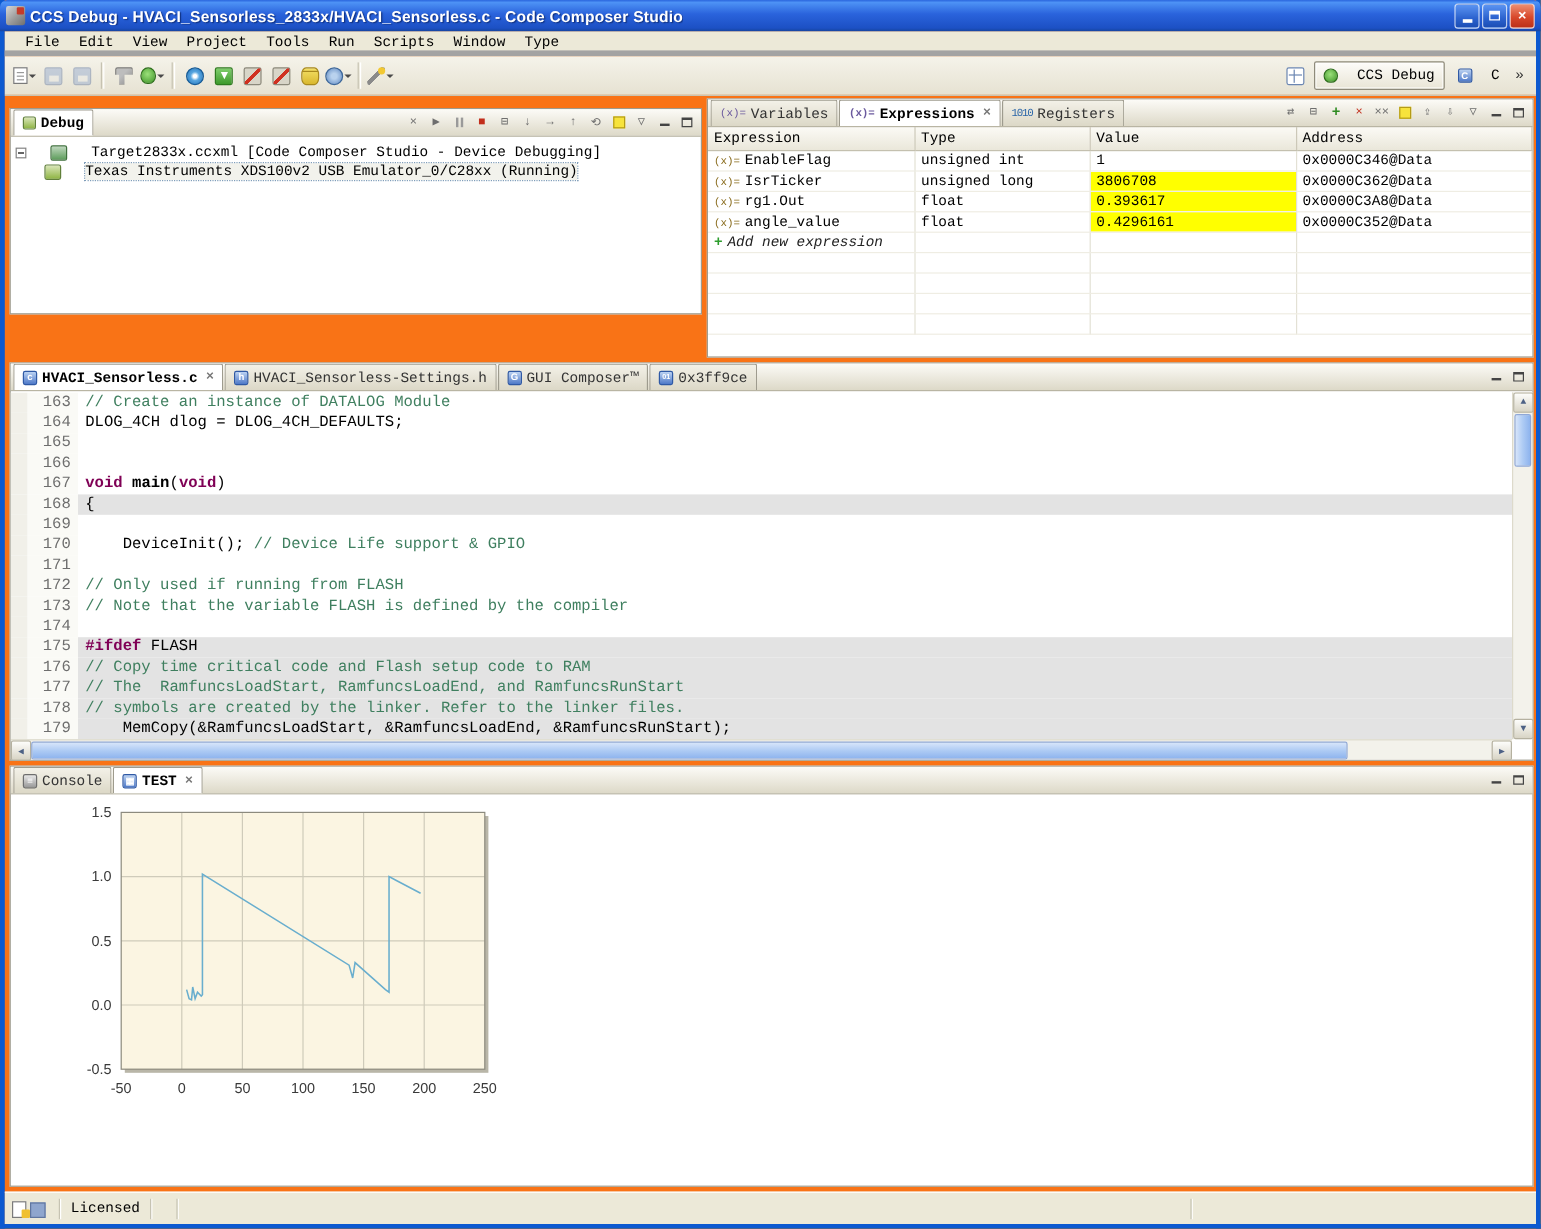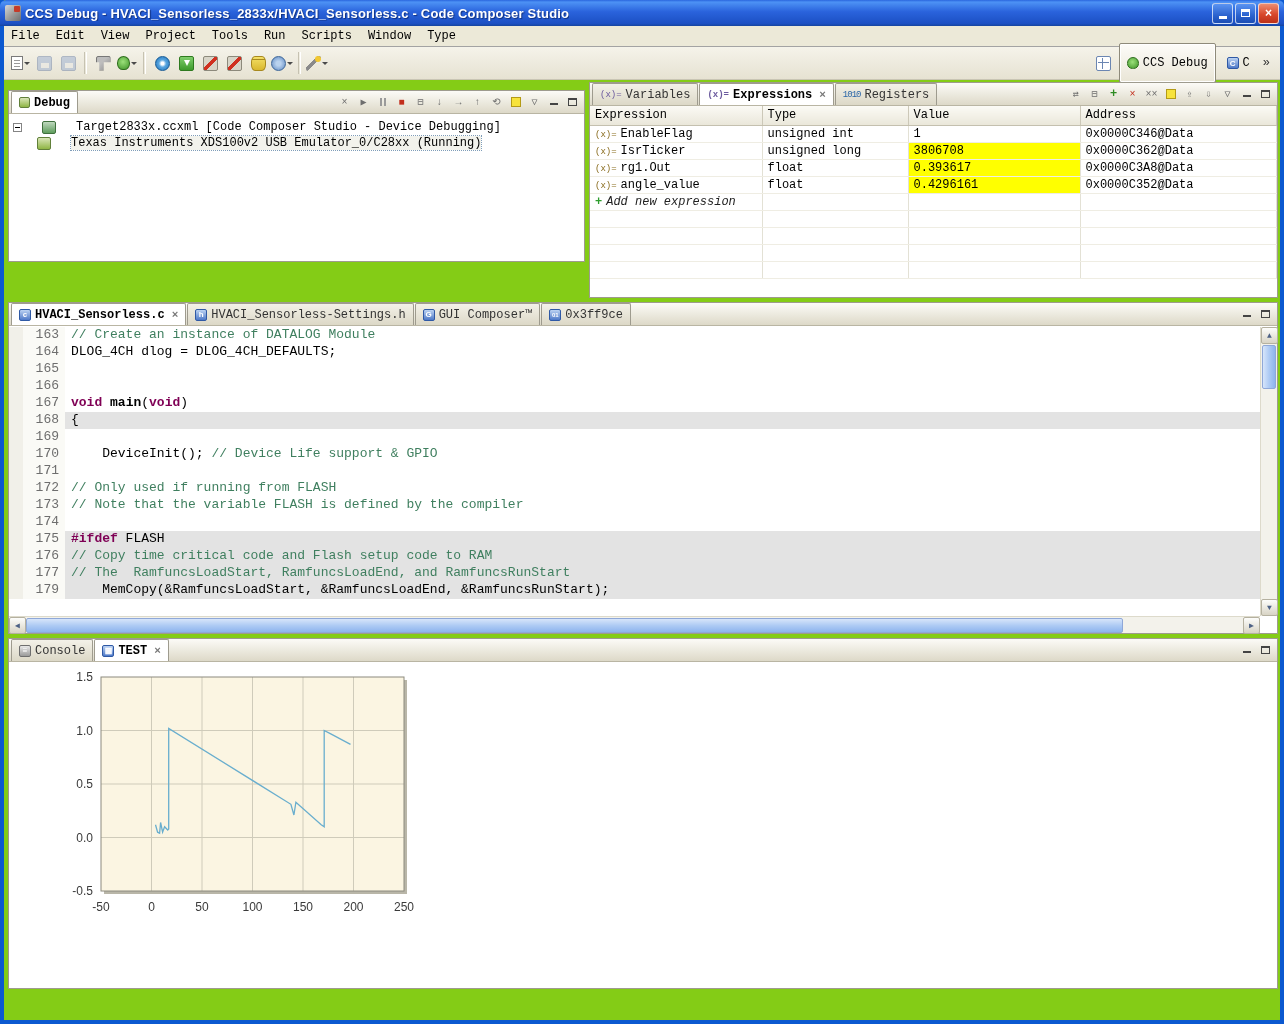--- a/index.html
+++ b/index.html
@@ -1,19 +1,19 @@
 <!DOCTYPE html>
 <html><head>
 <meta charset="utf-8">
 <style>
   * { box-sizing: border-box; margin: 0; padding: 0; }
   html,body { width:1284px; height:1024px; overflow:hidden; background:#3E7E3E; }
   .window {
     position:relative; width:1284px; height:1024px;
-    background:#84cc16;
+    background:#f97316;
     border-left:4px solid #0C59D0; border-right:4px solid #0C59D0; border-bottom:4px solid #0C59D0;
     font-family:"Liberation Mono", monospace;
   }
   
   .titlebar {
     height:26px; display:flex; align-items:center; padding:0 5px;
     background:linear-gradient(180deg,#2A66DE 0%,#4D92F5 8%,#2A63DC 45%,#1C50C4 90%,#16459F 100%);
     border-radius:6px 6px 0 0; margin:0 -4px; position:relative; z-index:5;
   }
   .app-icon { width:16px; height:16px; margin-right:4px; border-radius:2px;
@@ -21,22 +21,22 @@
   .app-icon::after { content:""; position:absolute; right:1px; top:1px; width:6px; height:6px; background:#C43B2A; border-radius:1px; }
   .title-text { color:#fff; font:bold 13px "Liberation Sans", sans-serif; text-shadow:1px 1px 1px #10307E; letter-spacing:.2px; white-space:nowrap; overflow:hidden; }
   .win-btns { margin-left:auto; display:flex; gap:2px; }
   .wbtn { width:21px; height:21px; border-radius:3px; border:1px solid rgba(255,255,255,.7);
     display:flex; align-items:center; justify-content:center; color:#fff; font:bold 12px "Liberation Sans",sans-serif;
     background:linear-gradient(180deg,#5B94F2,#2B62CE 60%,#1B4DB4); }
   .wbtn.close { background:linear-gradient(180deg,#ED8D70,#D8482B 55%,#BB3018); }
   .wbtn .mini { width:8px; height:3px; background:#fff; margin-top:8px; }
   .wbtn .maxi { width:9px; height:8px; border:1px solid #fff; border-top:3px solid #fff; }
   
-  .menubar { height:21px; display:flex; align-items:center; padding-left:0; gap:2px;
-    background:#ECE9D8; border-bottom:1px solid #a3a3a3; font-size:12px; }
+  .menubar { height:21px; display:flex; align-items:flex-start; padding-left:10px; gap:2px;
+    background:#ECE9D8; border-bottom:5px solid #a3a3a3; font-size:12px; }
   .menu-item { padding:2px 7px; cursor:default; }
   
   .toolbar { height:33px; display:flex; align-items:center; padding:2px 4px;
     background:linear-gradient(#F5F3EA,#E6E2D2); border-bottom:1px solid #C9C5B4; }
   .tbtn { width:24px; height:24px; display:flex; align-items:center; justify-content:center; gap:1px; border:1px solid transparent; border-radius:2px; }
   .tsep { width:3px; height:22px; border-left:1px solid #C6C2B1; border-right:1px solid #FFFFFF; margin:0 4px; }
   .drop { width:0; height:0; border-left:3px solid transparent; border-right:3px solid transparent; border-top:3px solid #4A4A4A; }
   .chip { display:inline-block; width:15px; height:15px; border-radius:2px; position:relative; }
   .c-doc { width:12px; height:14px; background:#fff; border:1px solid #7A7A7A; border-radius:0; }
   .c-doc::after { content:""; position:absolute; left:2px; top:3px; width:6px; height:1px; background:#9A9A9A; box-shadow:0 3px 0 #9A9A9A, 0 6px 0 #9A9A9A; }
@@ -52,21 +52,21 @@
   .c-cyl { background:linear-gradient(#F4E066,#D9B82F); border:1px solid #A8891E; border-radius:4px/6px; }
   .c-cyl::after { content:""; position:absolute; left:0; right:0; top:2px; height:1px; background:#A8891E; }
   .c-gear { background:radial-gradient(circle,#B9D2EE 25%,#5B86C0); border:1px solid #3C6699; border-radius:50%; }
   .c-wand { background:linear-gradient(135deg,transparent 40%,#8A8A8A 40%,#8A8A8A 55%,transparent 55%); }
   .c-wand::after { content:""; position:absolute; right:0; top:0; width:6px; height:6px; background:#F2C832; border-radius:50%; }
   .c-grid { background:#fff; border:1px solid #6B86B2; }
   .c-grid::after { content:""; position:absolute; inset:1px; background:
      linear-gradient(#6B86B2,#6B86B2) 0 4px/100% 1px no-repeat,
      linear-gradient(#6B86B2,#6B86B2) 4px 0/1px 100% no-repeat; }
   .persp-area { margin-left:auto; display:flex; align-items:center; gap:3px; padding-right:4px; }
-  .persp-btn { display:flex; align-items:center; gap:4px; height:40px; padding:0 7px; font-size:12px;
+  .persp-btn { display:flex; align-items:center; gap:16px; height:24px; padding:0 7px; font-size:12px;
     border:1px solid transparent; border-radius:2px; white-space:nowrap; }
   .persp-btn.active { border-color:#8E8A7A; background:linear-gradient(#FDFCF9,#E9E5D6); box-shadow:inset 0 0 0 1px #fff; }
   .chev { font-size:12px; color:#333; padding:0 2px; }
   
   .main { position:absolute; left:0; right:0; top:80px; bottom:27px; }
   .panel { position:absolute; border:1px solid #9E9B8E; background:#fff; }
   .phead { height:23px; display:flex; align-items:flex-end;
     background:linear-gradient(#FCFBF7,#DDD9C8); border-bottom:1px solid #B9B5A3; padding-left:2px; position:relative; }
   .ptab { height:22px; display:inline-flex; align-items:center; gap:4px; padding:0 7px; font-size:12px;
     border:1px solid #9E9B8E; border-bottom:none; border-radius:2px 2px 0 0; margin-right:1px;
@@ -422,20 +422,21 @@
             <div class="code-line hl"><span class="lstrip"></span><span class="lnum">168</span><span class="lcontent"><span class="tok-p">{</span></span></div>
             <div class="code-line"><span class="lstrip"></span><span class="lnum">169</span><span class="lcontent"></span></div>
             <div class="code-line"><span class="lstrip"></span><span class="lnum">170</span><span class="lcontent"><span class="tok-p">    DeviceInit(); </span><span class="tok-c">// Device Life support &amp; GPIO</span></span></div>
             <div class="code-line"><span class="lstrip"></span><span class="lnum">171</span><span class="lcontent"></span></div>
             <div class="code-line"><span class="lstrip"></span><span class="lnum">172</span><span class="lcontent"><span class="tok-c">// Only used if running from FLASH</span></span></div>
             <div class="code-line"><span class="lstrip"></span><span class="lnum">173</span><span class="lcontent"><span class="tok-c">// Note that the variable FLASH is defined by the compiler</span></span></div>
             <div class="code-line"><span class="lstrip"></span><span class="lnum">174</span><span class="lcontent"></span></div>
             <div class="code-line hl"><span class="lstrip"></span><span class="lnum">175</span><span class="lcontent"><span class="tok-k">#ifdef</span><span class="tok-p"> FLASH</span></span></div>
             <div class="code-line hl"><span class="lstrip"></span><span class="lnum">176</span><span class="lcontent"><span class="tok-c">// Copy time critical code and Flash setup code to RAM</span></span></div>
             <div class="code-line hl"><span class="lstrip"></span><span class="lnum">177</span><span class="lcontent"><span class="tok-c">// The  RamfuncsLoadStart, RamfuncsLoadEnd, and RamfuncsRunStart</span></span></div>
+            <div class="code-line hl"><span class="lstrip"></span><span class="lnum">178</span><span class="lcontent"><span class="tok-c">// symbols are created by the linker. Refer to the linker files.</span></span></div>
             <div class="code-line hl"><span class="lstrip"></span><span class="lnum">179</span><span class="lcontent"><span class="tok-p">    MemCopy(&amp;RamfuncsLoadStart, &amp;RamfuncsLoadEnd, &amp;RamfuncsRunStart);</span></span></div>
           </div>
       </div>
       <div class="vscroll">
         <div class="sarrow" style="position:absolute;top:0;left:0;">▲</div>
         <div class="vthumb" style="top:18px;height:44px;"></div>
         <div class="sarrow" style="position:absolute;bottom:0;left:0;">▼</div>
       </div>
       <div class="hscroll">
         <div class="sarrow">◀</div>
@@ -488,14 +489,24 @@
             <text x="153" y="244" text-anchor="middle" font-size="12" fill="#3A3A3A" font-family="Liberation Sans, sans-serif">50</text>
             <text x="203.5" y="244" text-anchor="middle" font-size="12" fill="#3A3A3A" font-family="Liberation Sans, sans-serif">100</text>
             <text x="254" y="244" text-anchor="middle" font-size="12" fill="#3A3A3A" font-family="Liberation Sans, sans-serif">150</text>
             <text x="304.5" y="244" text-anchor="middle" font-size="12" fill="#3A3A3A" font-family="Liberation Sans, sans-serif">200</text>
             <text x="355" y="244" text-anchor="middle" font-size="12" fill="#3A3A3A" font-family="Liberation Sans, sans-serif">250</text>
           </svg>
       </div>
     </div>
   </div>
 
+  <div class="statusbar">
+    <span class="sicon si-doc"></span>
+    <span class="sicon si-save"></span>
+    <span class="ssep"></span>
+    <span>Licensed</span>
+    <span class="ssep"></span>
+    <span class="ssep" style="margin-left:12px"></span>
+    <span style="flex:1"></span>
+    <span class="ssep" style="margin-right:280px"></span>
+  </div>
 
 </div>
 
 </body></html>

